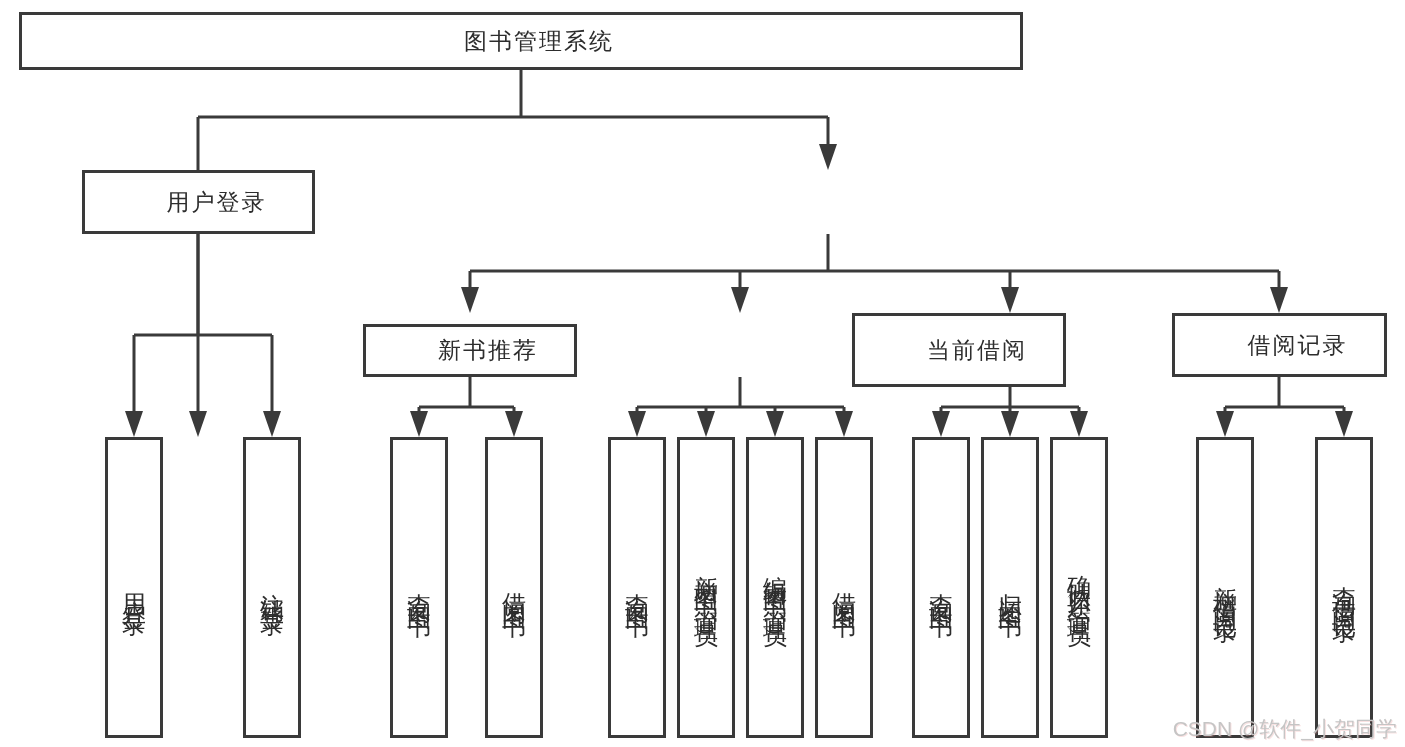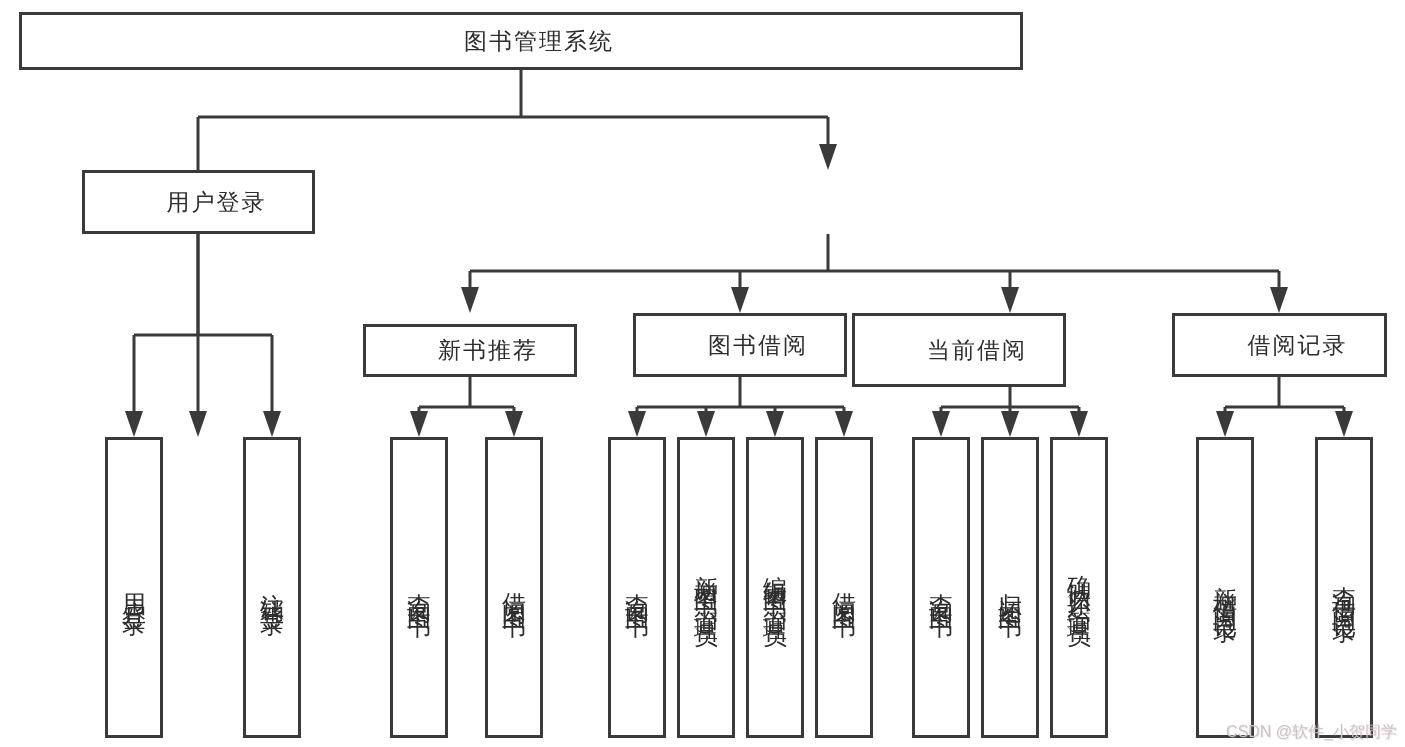--- a/index.html
+++ b/index.html
@@ -14,21 +14,21 @@
     position:absolute; box-sizing:border-box; background:#ffffff;
     border:3px solid var(--border,#3a3a3a); color:var(--text,#2d2d2d);
     display:flex; align-items:center; justify-content:center;
   }
   .hbox { font-size:23px; letter-spacing:2px; white-space:nowrap;padding-left:36px; }
   .vbox .label {
     writing-mode:vertical-rl; text-orientation:mixed;
     font-size:24px; letter-spacing:7px; line-height:1;
   }
   .watermark {
-    position:absolute; right:8px; bottom:4px; font-size:16px;
+    position:absolute; right:8px; bottom:4px; font-size:21px;
     color:var(--watermark,#c5c5c5);
     text-shadow:1px 1px 0 rgba(235,150,150,0.28);
     white-space:nowrap;
   }
 </style>
 </head>
 <body>
 
 <div class="stage">
 
@@ -86,23 +86,20 @@
     <span class="label">图书管理系统</span>
   </div>
 
   <div class="node hbox" style="left:82px; top:170px; width:233px; height:64px;">
     <span class="label">用户登录</span>
   </div>
 
   <div class="node hbox" style="left:363px; top:324px; width:214px; height:53px;">
     <span class="label">新书推荐</span>
   </div>
-  <div class="node hbox" style="left:633px; top:313px; width:214px; height:64px;">
-    <span class="label">图书借阅</span>
-  </div>
   <div class="node hbox" style="left:852px; top:313px; width:214px; height:74px;">
     <span class="label">当前借阅</span>
   </div>
   <div class="node hbox" style="left:1172px; top:313px; width:215px; height:64px;justify-content:center;">
     <span class="label">借阅记录</span>
   </div>
 
   <div class="node vbox" style="left:105px; top:437px; width:58px; height:301px;">
     <span class="label">用户登录</span>
   </div>

